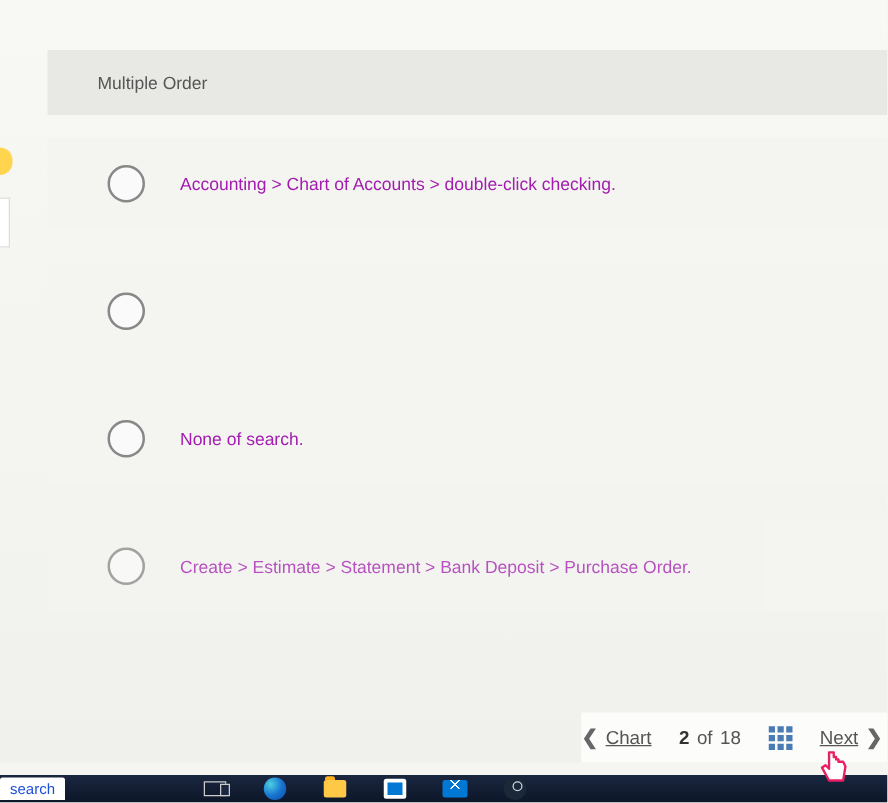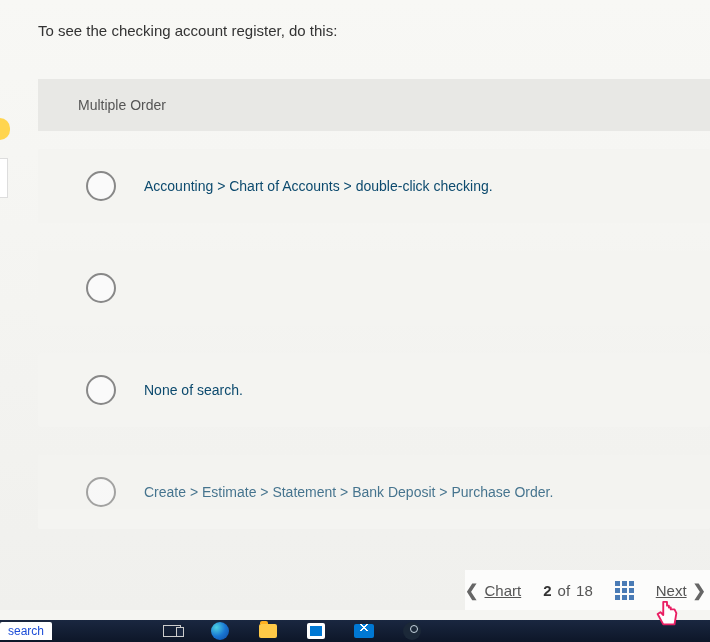--- a/index.html
+++ b/index.html
@@ -53,21 +53,21 @@
       height: 30px;
       border: 2.5px solid #888;
       border-radius: 50%;
       background: #fafafa;
       flex-shrink: 0;
       cursor: pointer;
     }
     .option-text {
       margin-left: 28px;
       font-size: 14px;
-      color: #0c4a6e;
+      color: #a21caf;
     }
     .option-row.faded {
       opacity: 0.75;
     }
     .footer-nav {
       position: absolute;
       bottom: 32px;
       right: 0;
       display: flex;
       align-items: center;
@@ -260,21 +260,20 @@
       z-index: 100;
     }
   </style>
 </head>
 <body>
 
 <div class="page-content">
   <div class="yellow-dot"></div>
   <div class="left-box"></div>
 
-  <div class="question-prompt">To see the checking account register, do this:</div>
 
   <div class="question-block">
     <div class="mc-header">Multiple Order</div>
 
     <div class="options-wrap">
 
       <div class="option-row">
         <div class="radio"></div>
         <div class="option-text">Accounting &gt; Chart of Accounts &gt; double-click checking.</div>
       </div>

